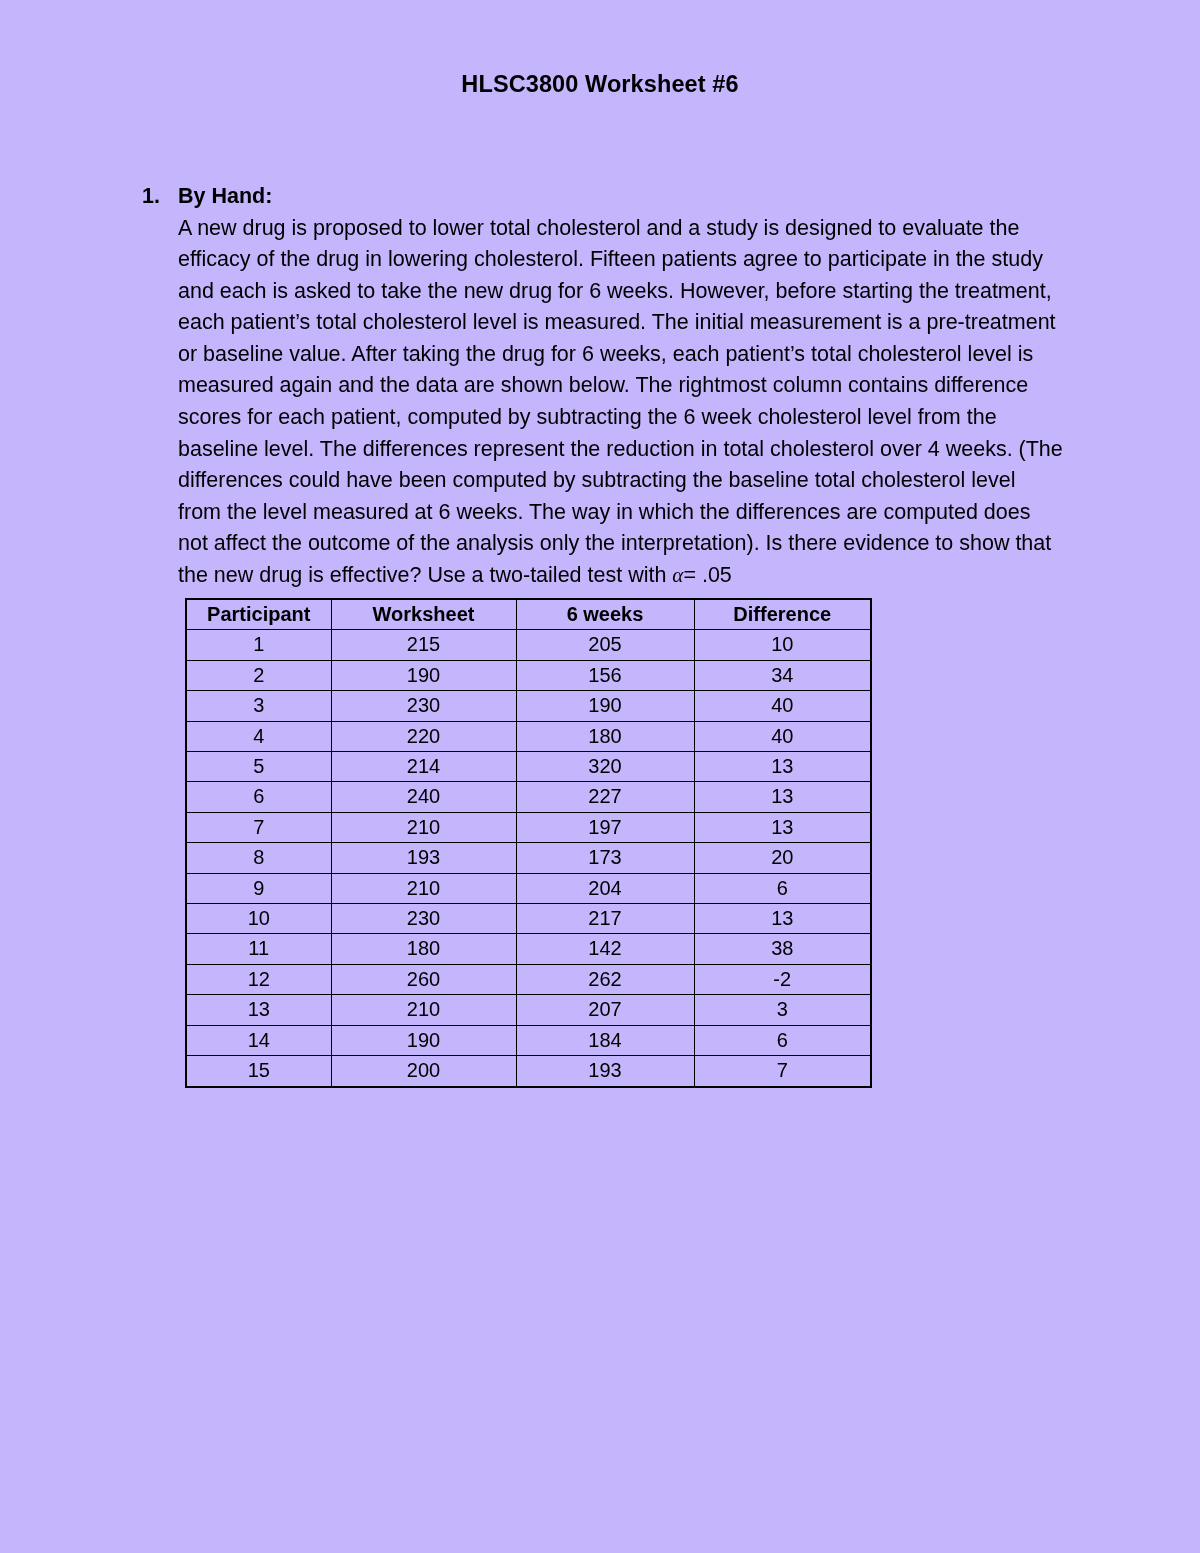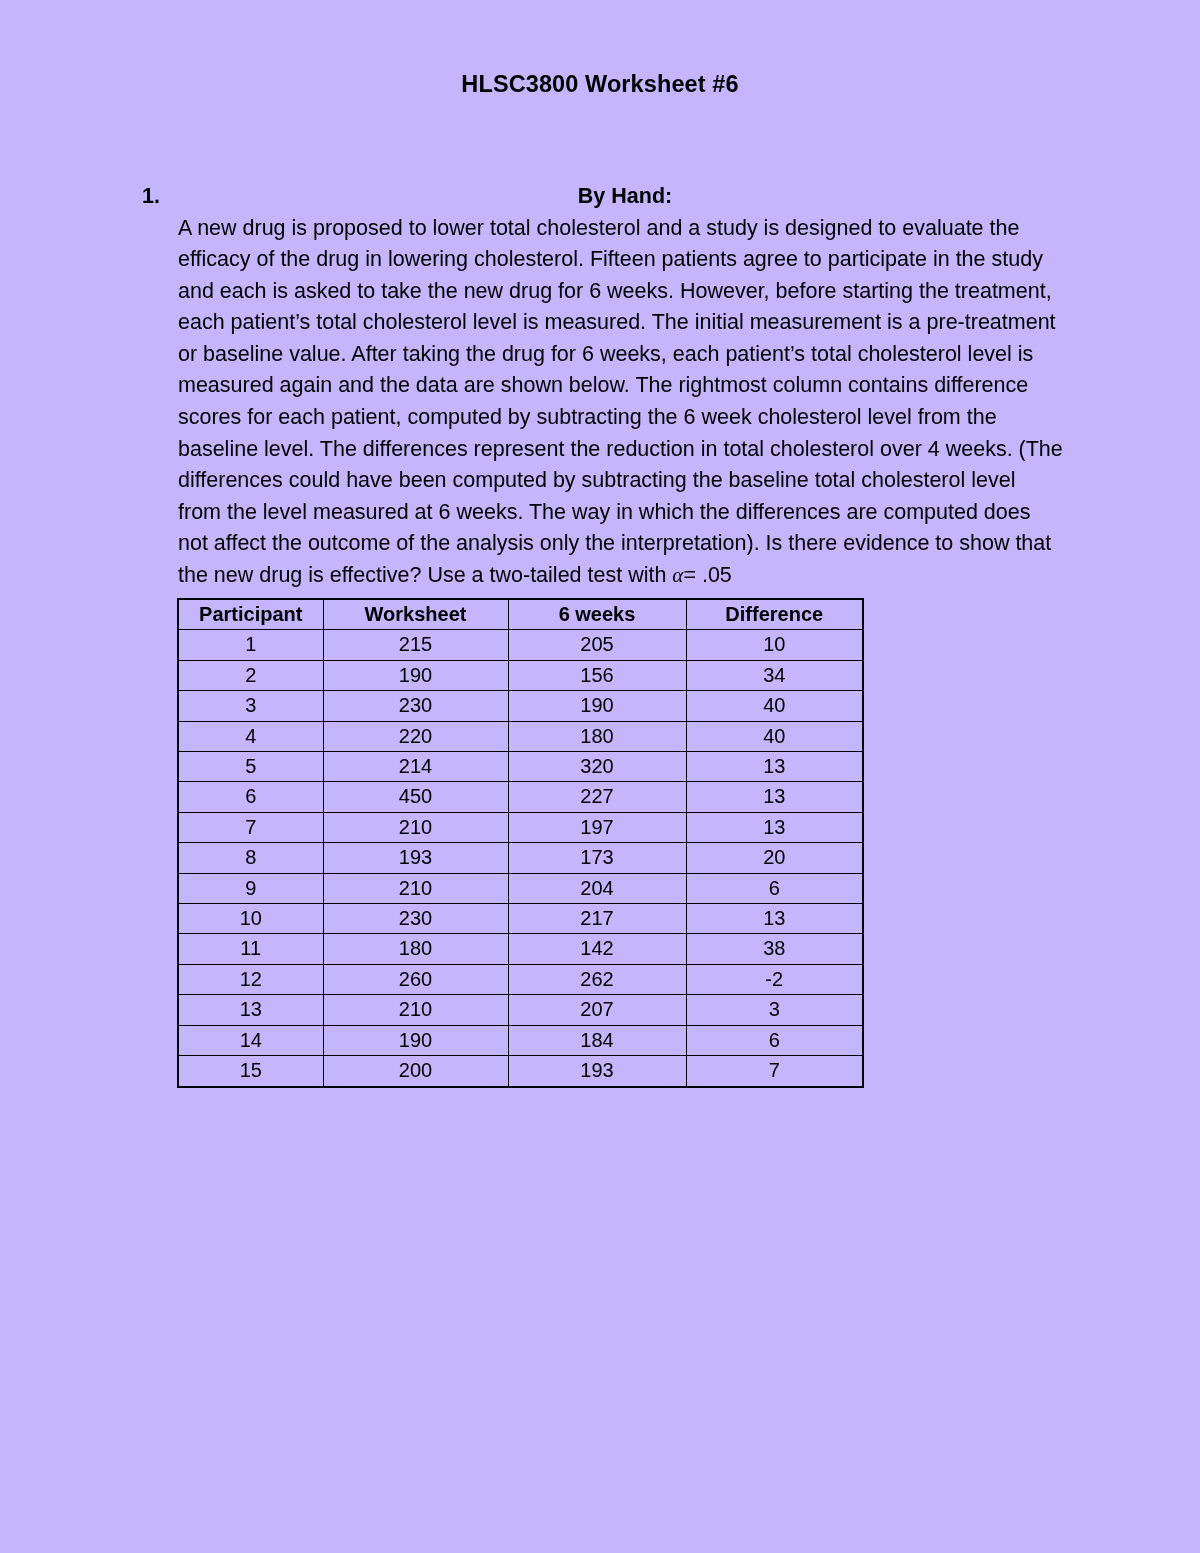--- a/index.html
+++ b/index.html
@@ -51,39 +51,38 @@
     font-weight: bold;
     line-height: 31.5px;
   }
   .item-body {
     margin-left: 36px;
   }
   .item-heading {
     font-size: 21.5px;
     font-weight: bold;
     line-height: 31.5px;
-    text-align: center;
   }
   .item-paragraph {
     font-size: 21.5px;
     line-height: 31.6px;
     width: 886px;
     text-align: left;
     white-space: pre-wrap;
   }
   .alpha-sym {
     font-family: "Liberation Serif", serif;
     font-style: italic;
     font-size: 21px;
   }
 
   
   .data-table-wrap {
     position: absolute;
-    left: 177px;
+    left: 185px;
     top: 598px;
     width: 557px;
   }
   table.data-table {
     border-collapse: collapse;
     width: 685px;
     table-layout: fixed;
     border: 2.5px solid #000000;
   }
   table.data-table col.c-participant { width: 145px; }
@@ -165,21 +164,21 @@
           <td>40</td>
         </tr>
         <tr>
           <td>5</td>
           <td>214</td>
           <td>320</td>
           <td>13</td>
         </tr>
         <tr>
           <td>6</td>
-          <td>450</td>
+          <td>240</td>
           <td>227</td>
           <td>13</td>
         </tr>
         <tr>
           <td>7</td>
           <td>210</td>
           <td>197</td>
           <td>13</td>
         </tr>
         <tr>

